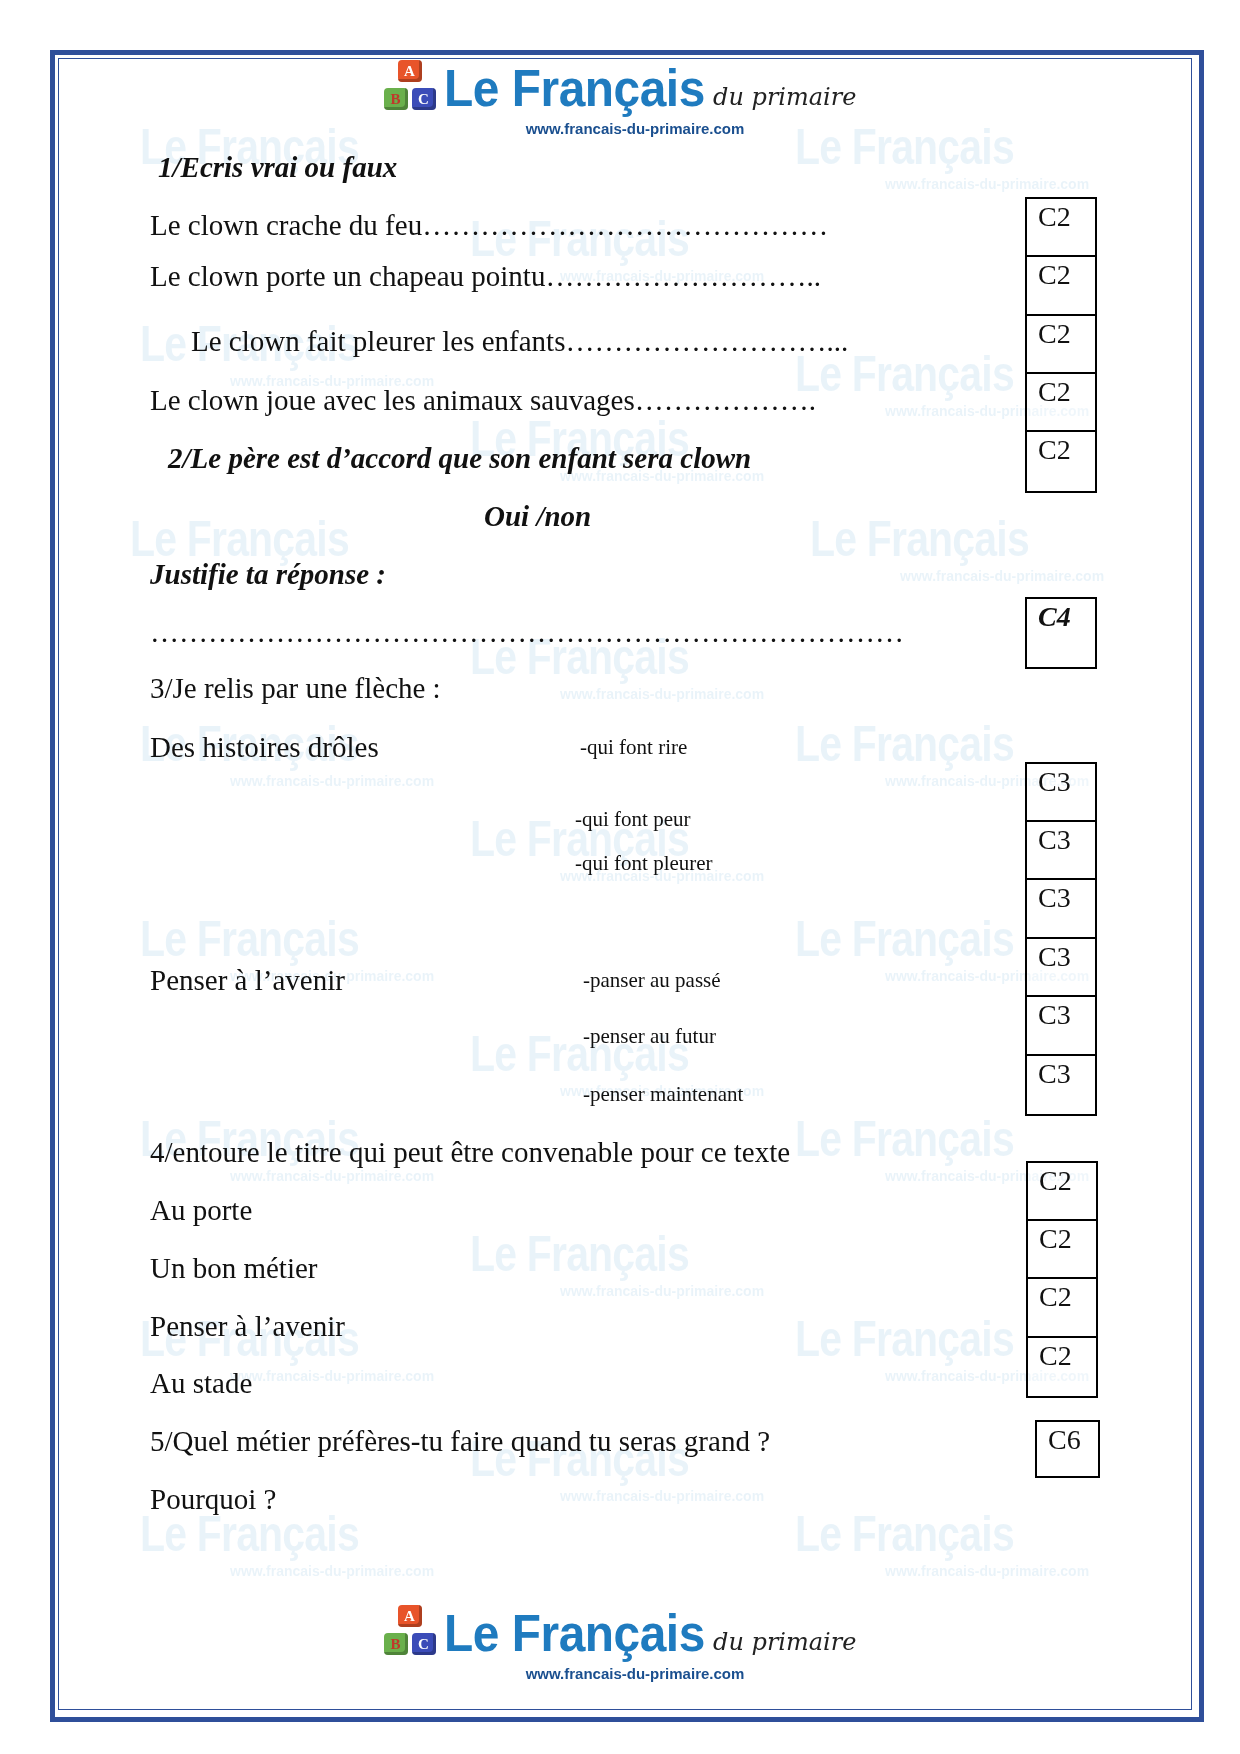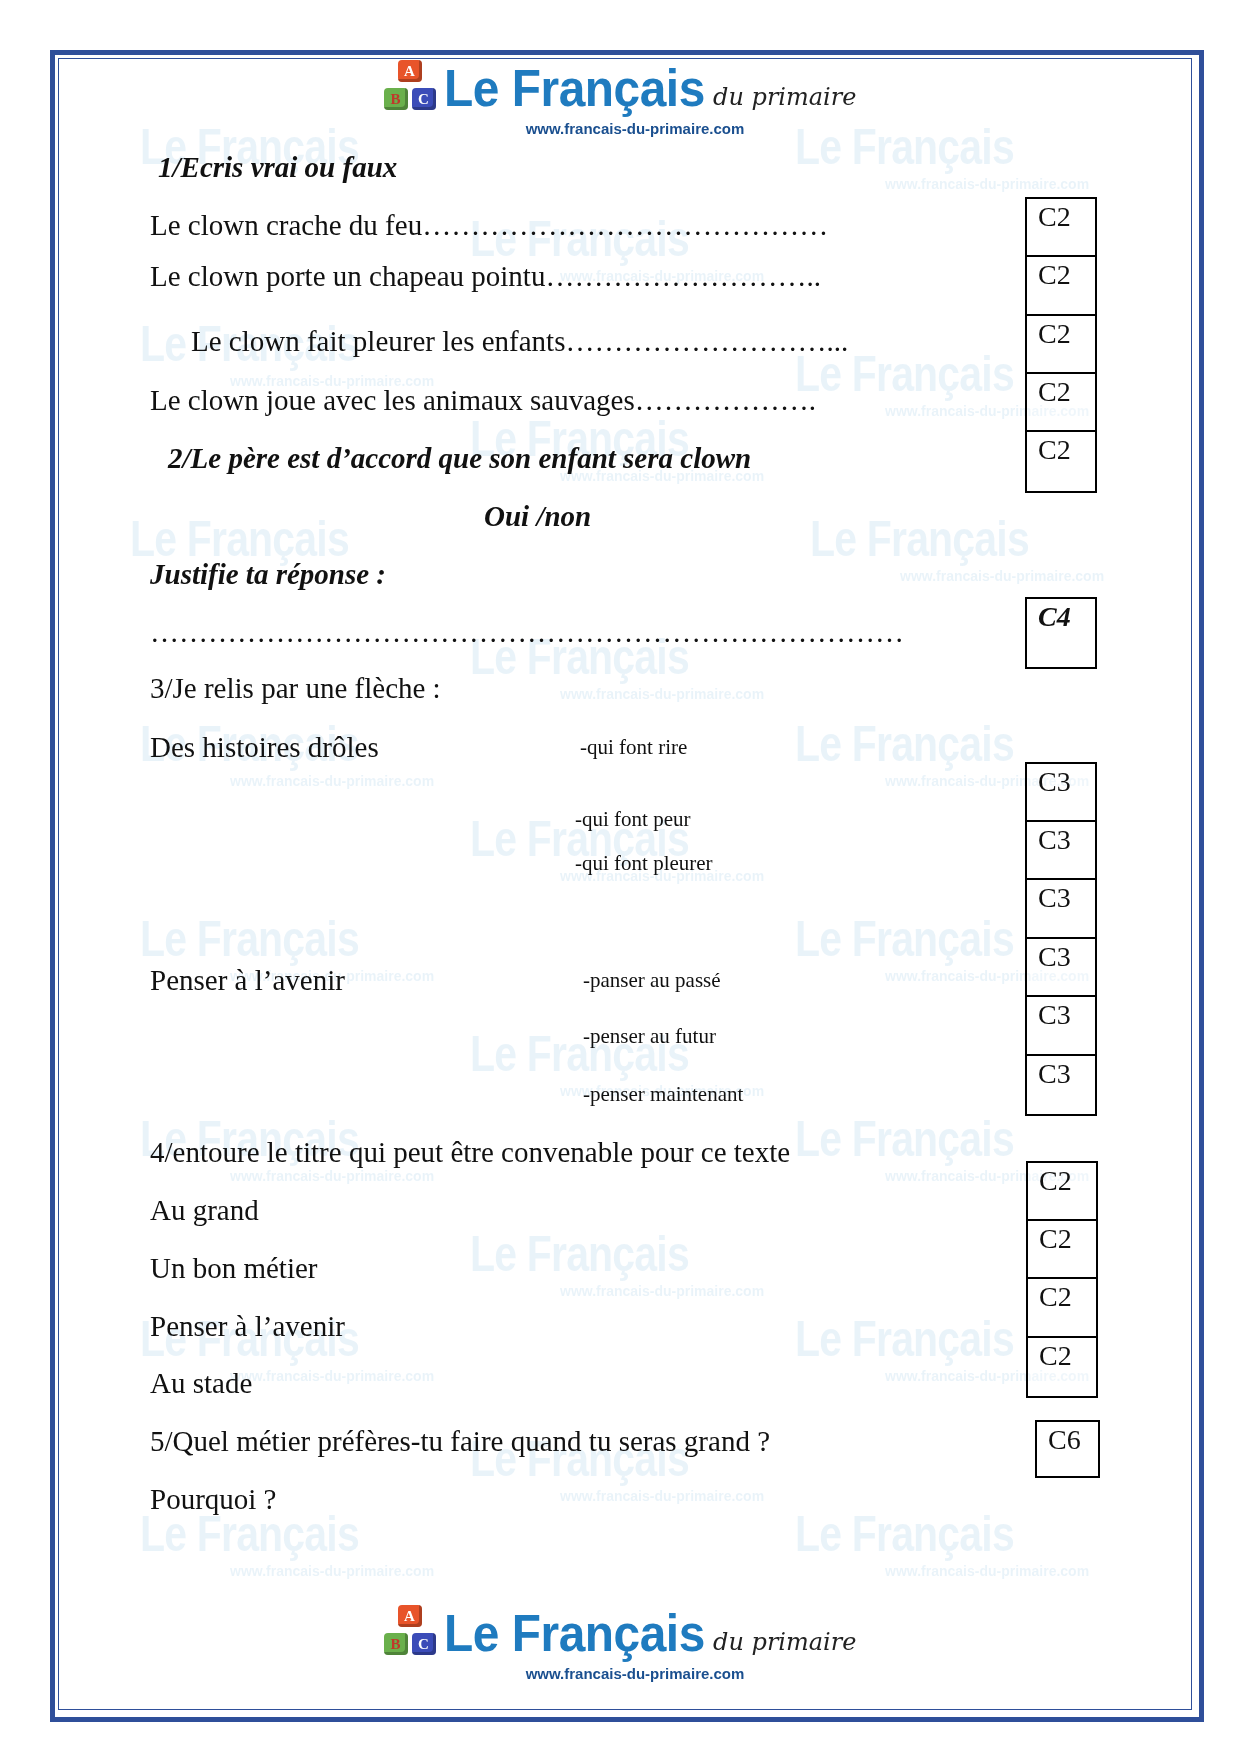--- a/index.html
+++ b/index.html
@@ -170,21 +170,21 @@
 <div class="col2" style="top:730px;left:580px;">-qui font rire</div>
 <div class="col2" style="top:802px;left:575px;text-align:right;">-qui font peur</div>
 <div class="col2" style="top:846px;left:575px;">-qui font pleurer</div>
 
 <div class="line" style="top:963px;">Penser à l’avenir</div>
 <div class="col2" style="top:963px;left:583px;">-panser au passé</div>
 <div class="col2" style="top:1019px;left:583px;">-penser au futur</div>
 <div class="col2" style="top:1077px;left:583px;">-penser  maintenant</div>
 
 <div class="line" style="top:1135px;">4/entoure le titre qui peut être convenable pour ce texte</div>
-<div class="line" style="top:1193px;">Au grand</div>
+<div class="line" style="top:1193px;">Au porte</div>
 <div class="line" style="top:1251px;text-align:right;">Un bon métier</div>
 <div class="line" style="top:1309px;">Penser à l’avenir</div>
 <div class="line" style="top:1366px;">Au stade</div>
 
 <div class="line" style="top:1424px;"> 5/Quel métier préfères-tu faire quand tu seras grand ?</div>
 <div class="line" style="top:1482px;">Pourquoi ?</div>
 
 <div class="box" style="left:1025px;top:197px;height:60px;">C2</div>
 <div class="box" style="left:1025px;top:255px;height:61px;">C2</div>
 <div class="box" style="left:1025px;top:314px;height:60px;">C2</div>

